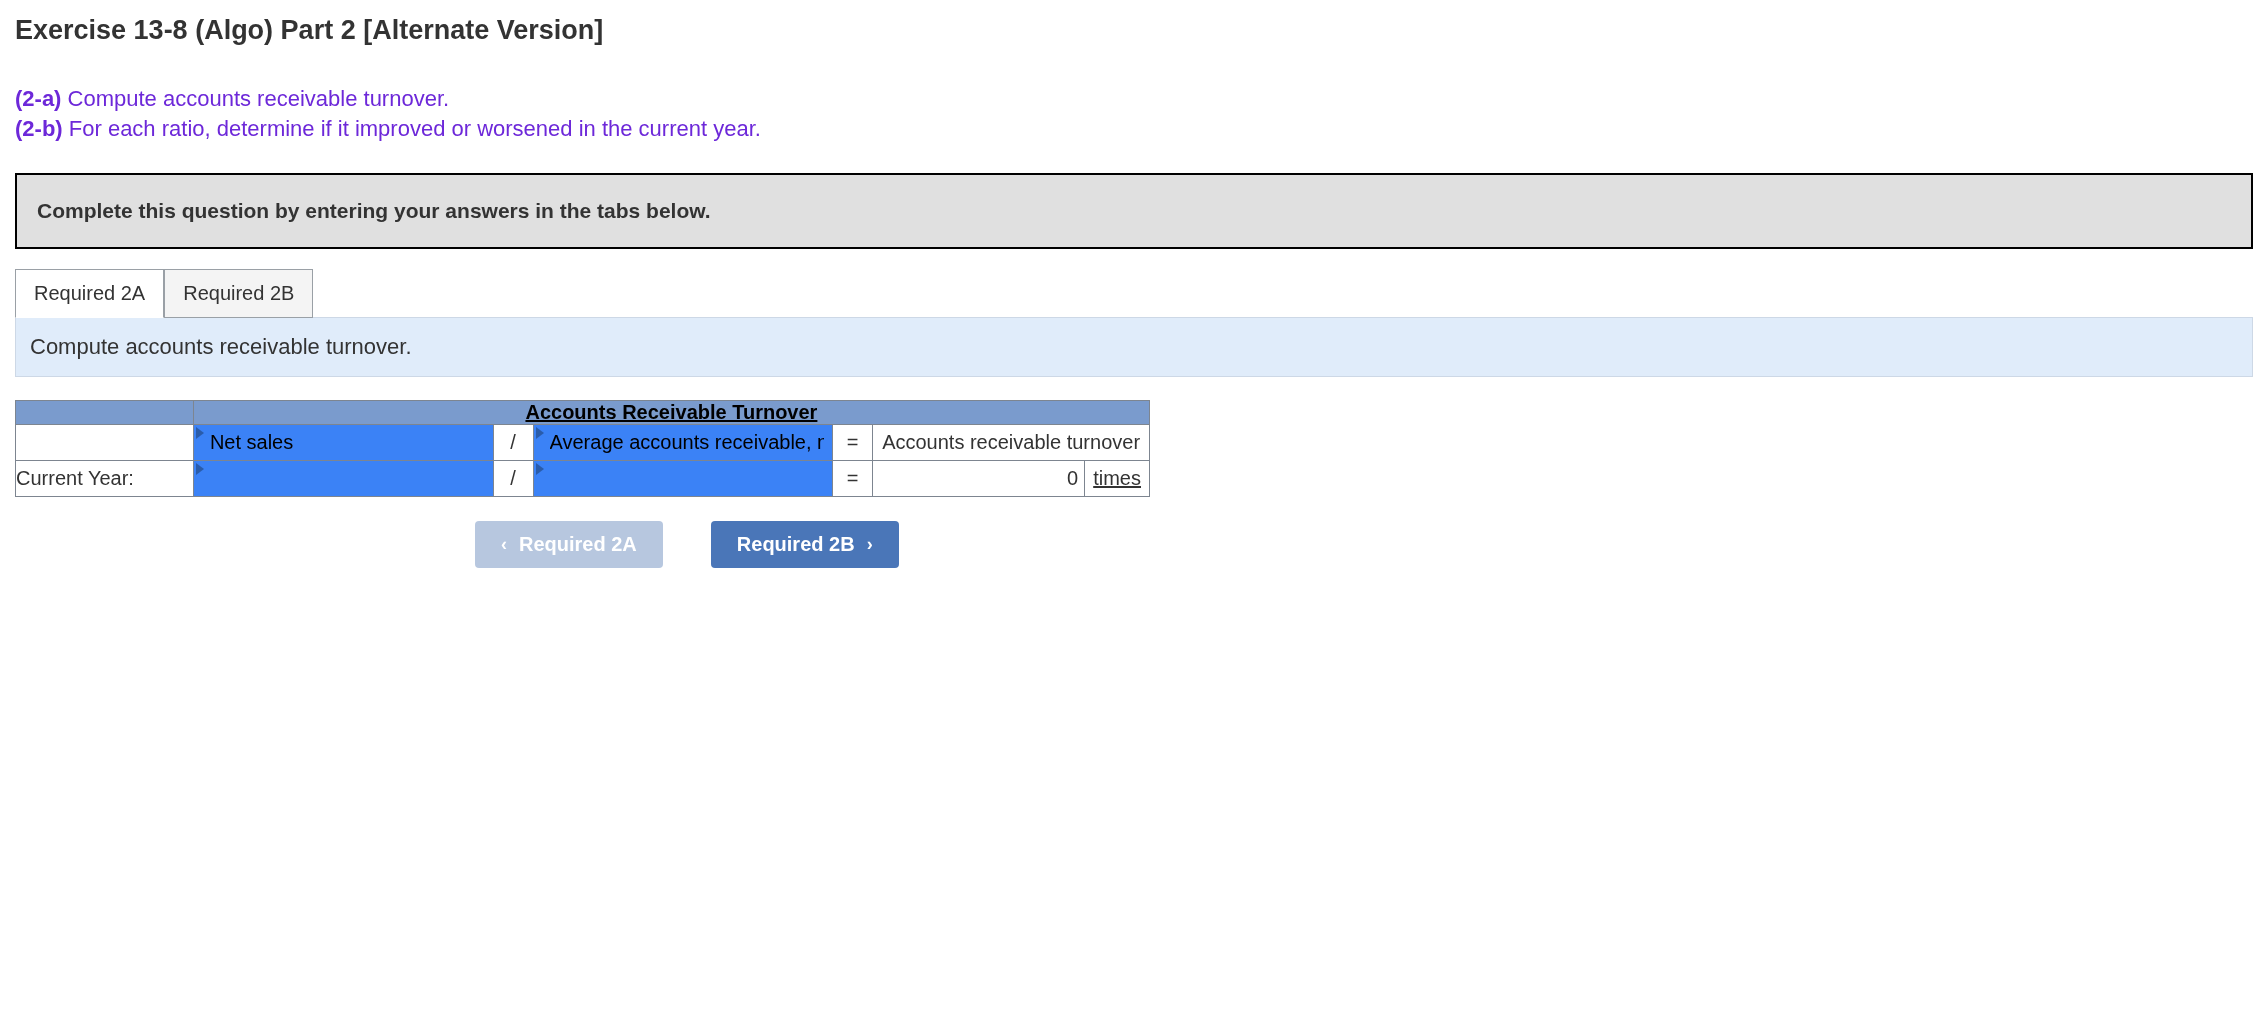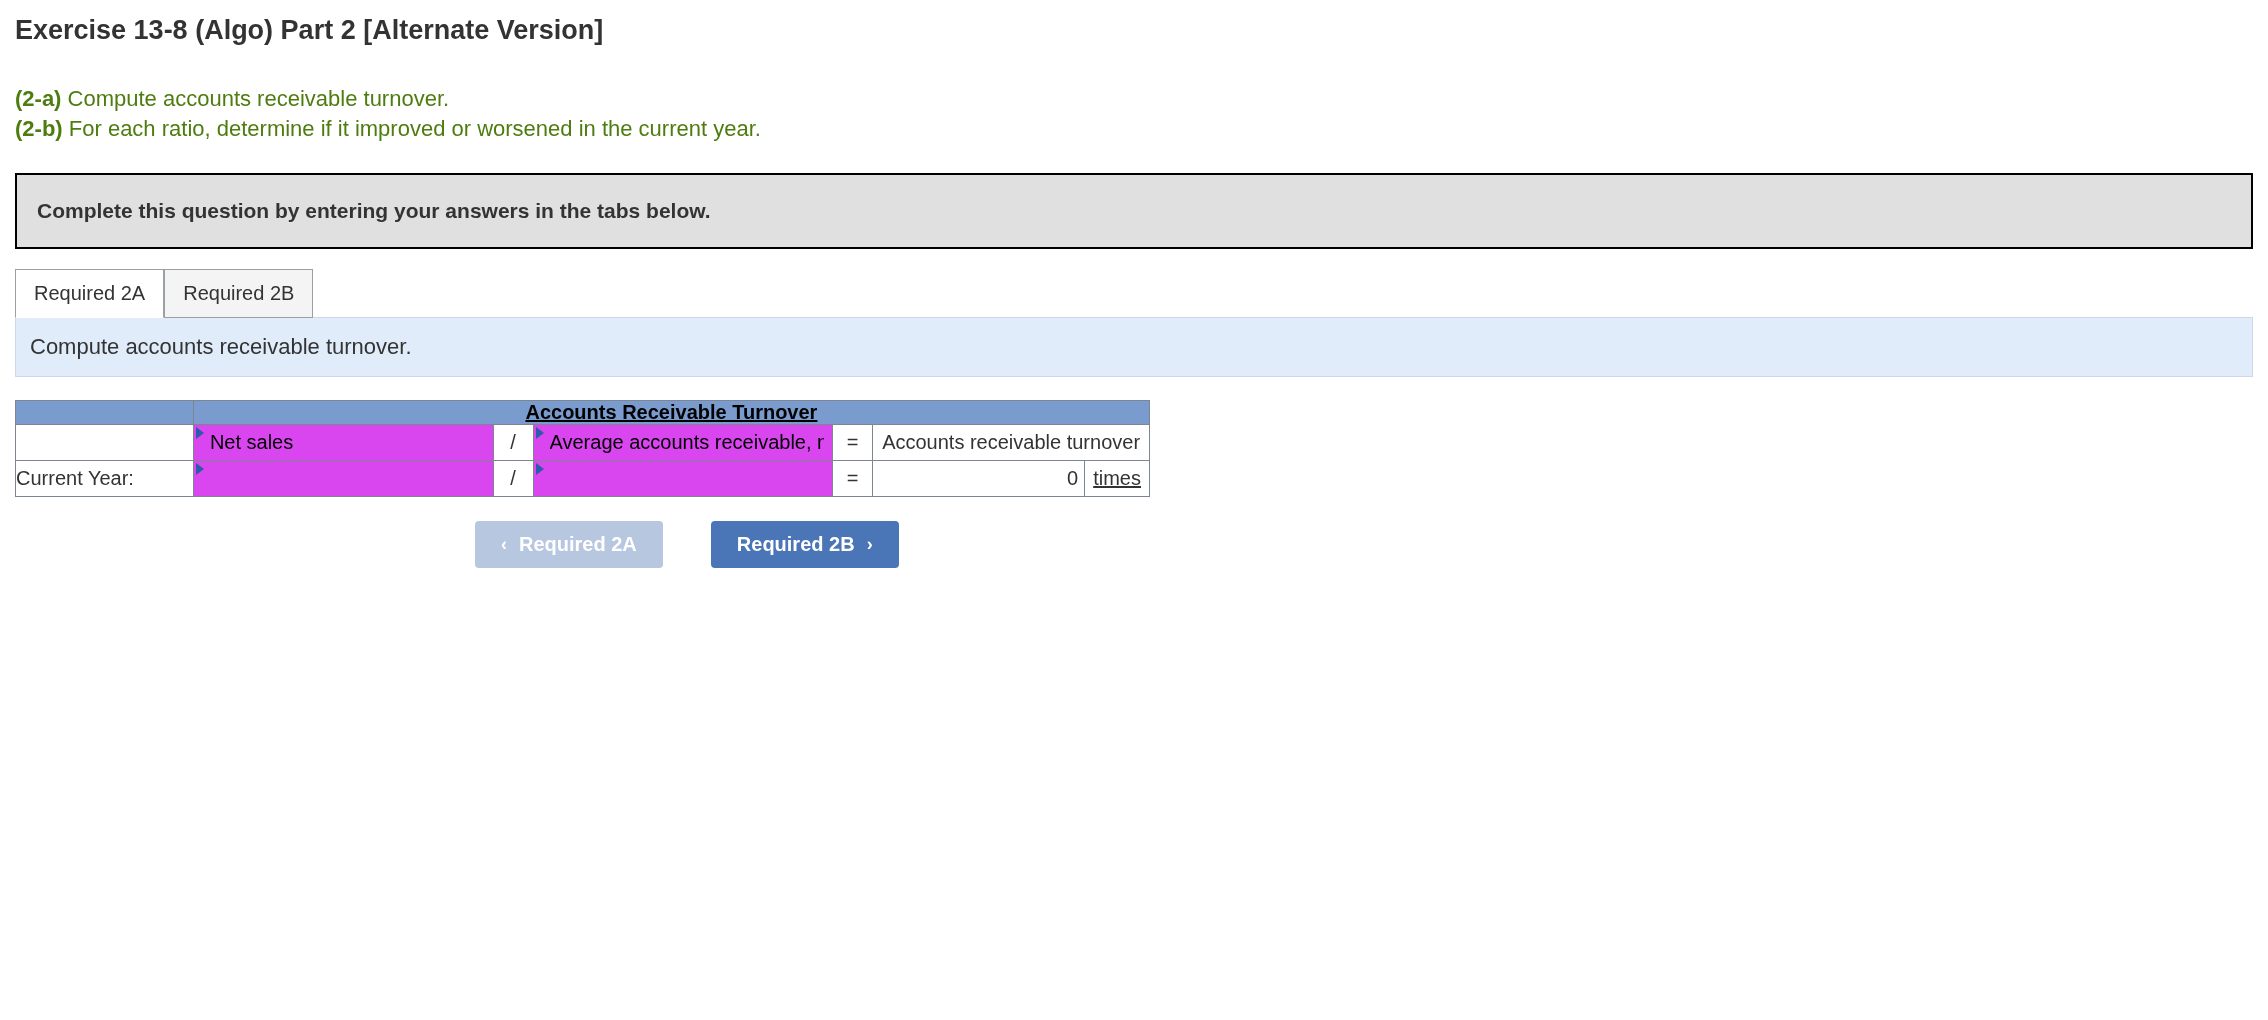--- a/index.html
+++ b/index.html
@@ -10,21 +10,21 @@
     font-size: 21px;
     color: #333;
     background: #fff;
   }
   .title {
     font-weight: 700;
     font-size: 27px;
     color: #333;
     margin-bottom: 38px;
   }
-  .prompt-line { font-size: 22px; color: #4d7c0f; line-height: 1.35; }
+  .prompt-line { font-size: 22px; color: #6d28d9; line-height: 1.35; }
   .prompt-line b { font-weight: 700; }
   .instruction-bar {
     margin-top: 30px;
     background: #e0e0e0;
     padding: 24px 20px;
     font-weight: 700;
     font-size: 21px;
     border: 2px solid #000000;
   }
   .tabs-wrap { margin-top: 20px; }
@@ -74,21 +74,21 @@
     font-weight: 700;
     text-align: center;
     padding: 6px 4px;
   }
   .hdr-blue.left { text-align: left; padding-left: 8px; }
   .hdr-small { text-align: center; font-weight: 700; background:#7a9bcd; padding:6px 4px; }
   .row-label { padding: 6px 8px; font-weight: 400; background:#fff; }
   .op { text-align: center; background:#fff; padding:6px 0; font-weight:400; }
   .cell-input {
     position: relative;
-    background: #d946ef;
+    background: #3b82f6;
   }
   .cell-input .marker {
     position: absolute;
     left: 2px; top: 2px;
     width: 0; height: 0;
     border-style: solid;
     border-width: 6px 0 6px 8px;
     border-color: transparent transparent transparent #2a5caa;
   }
   .cell-input input {

